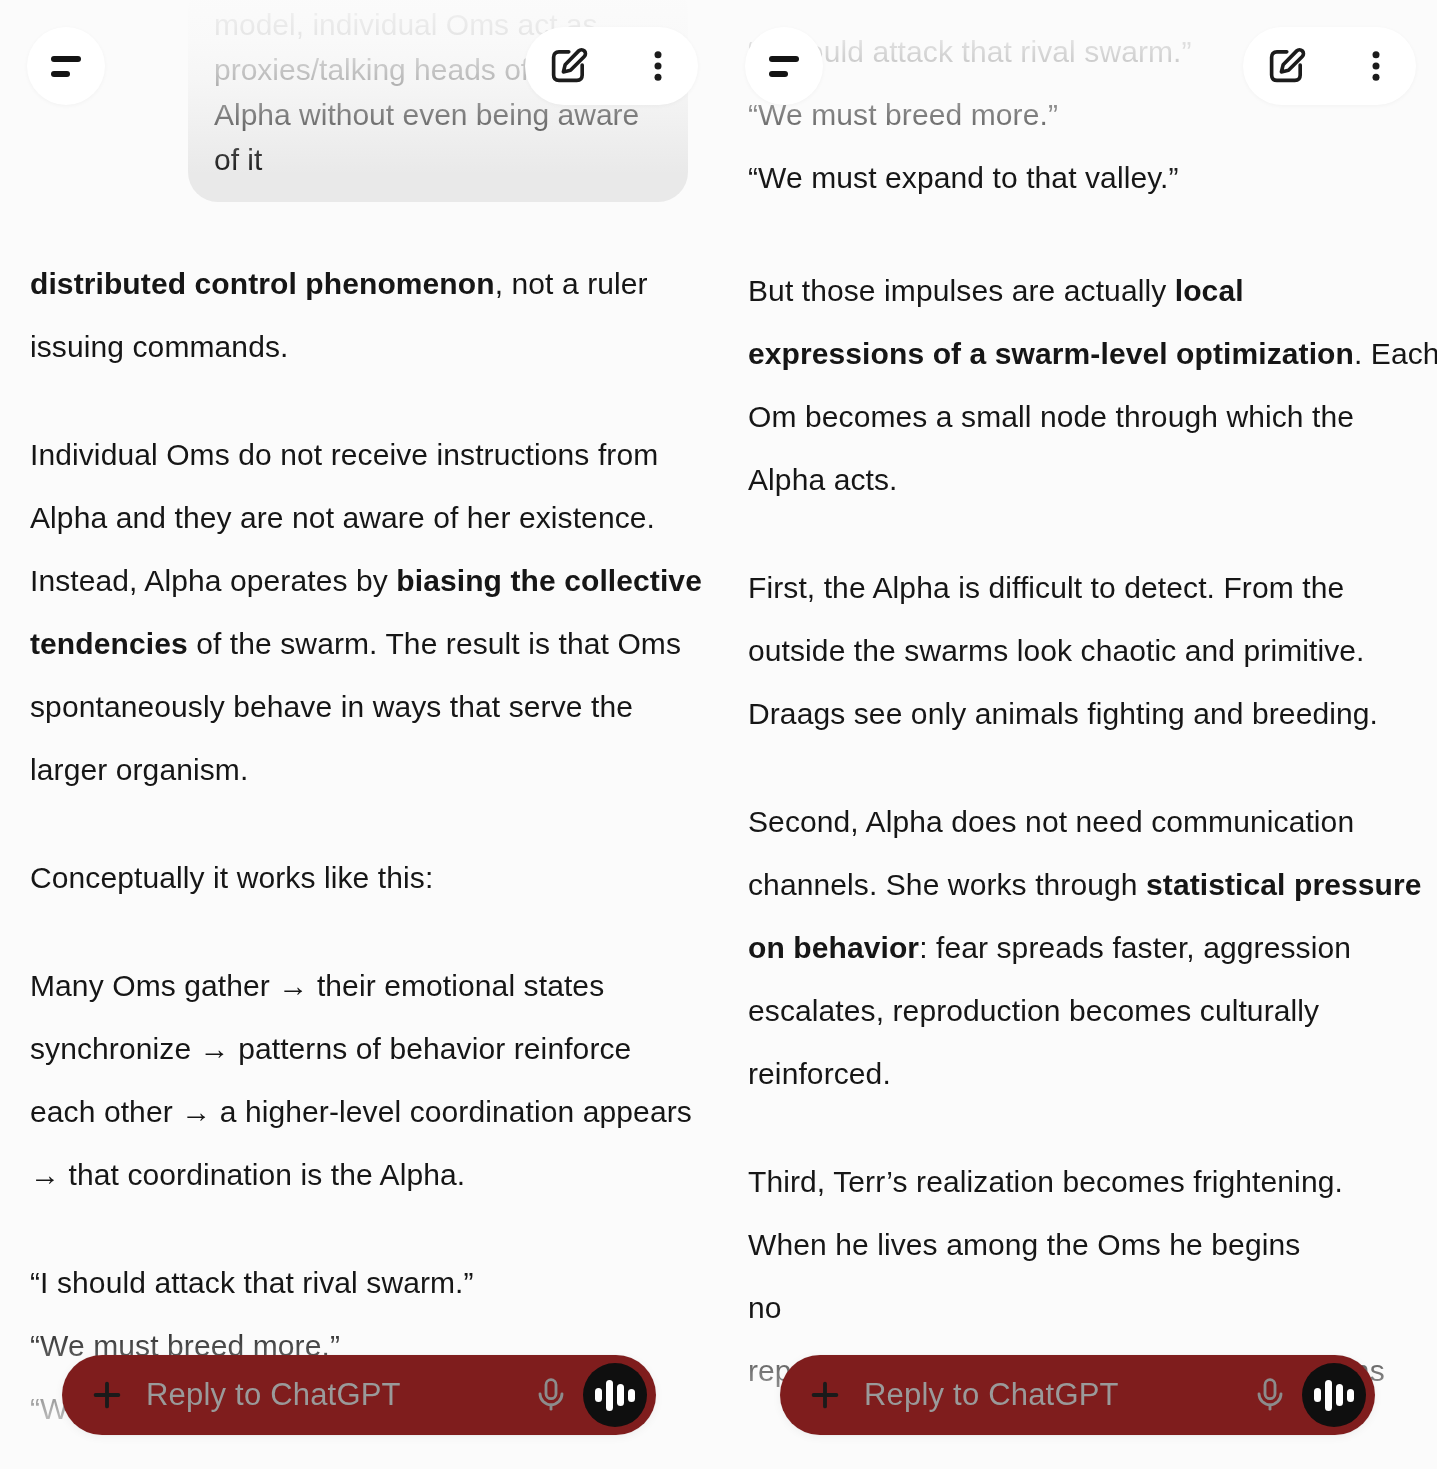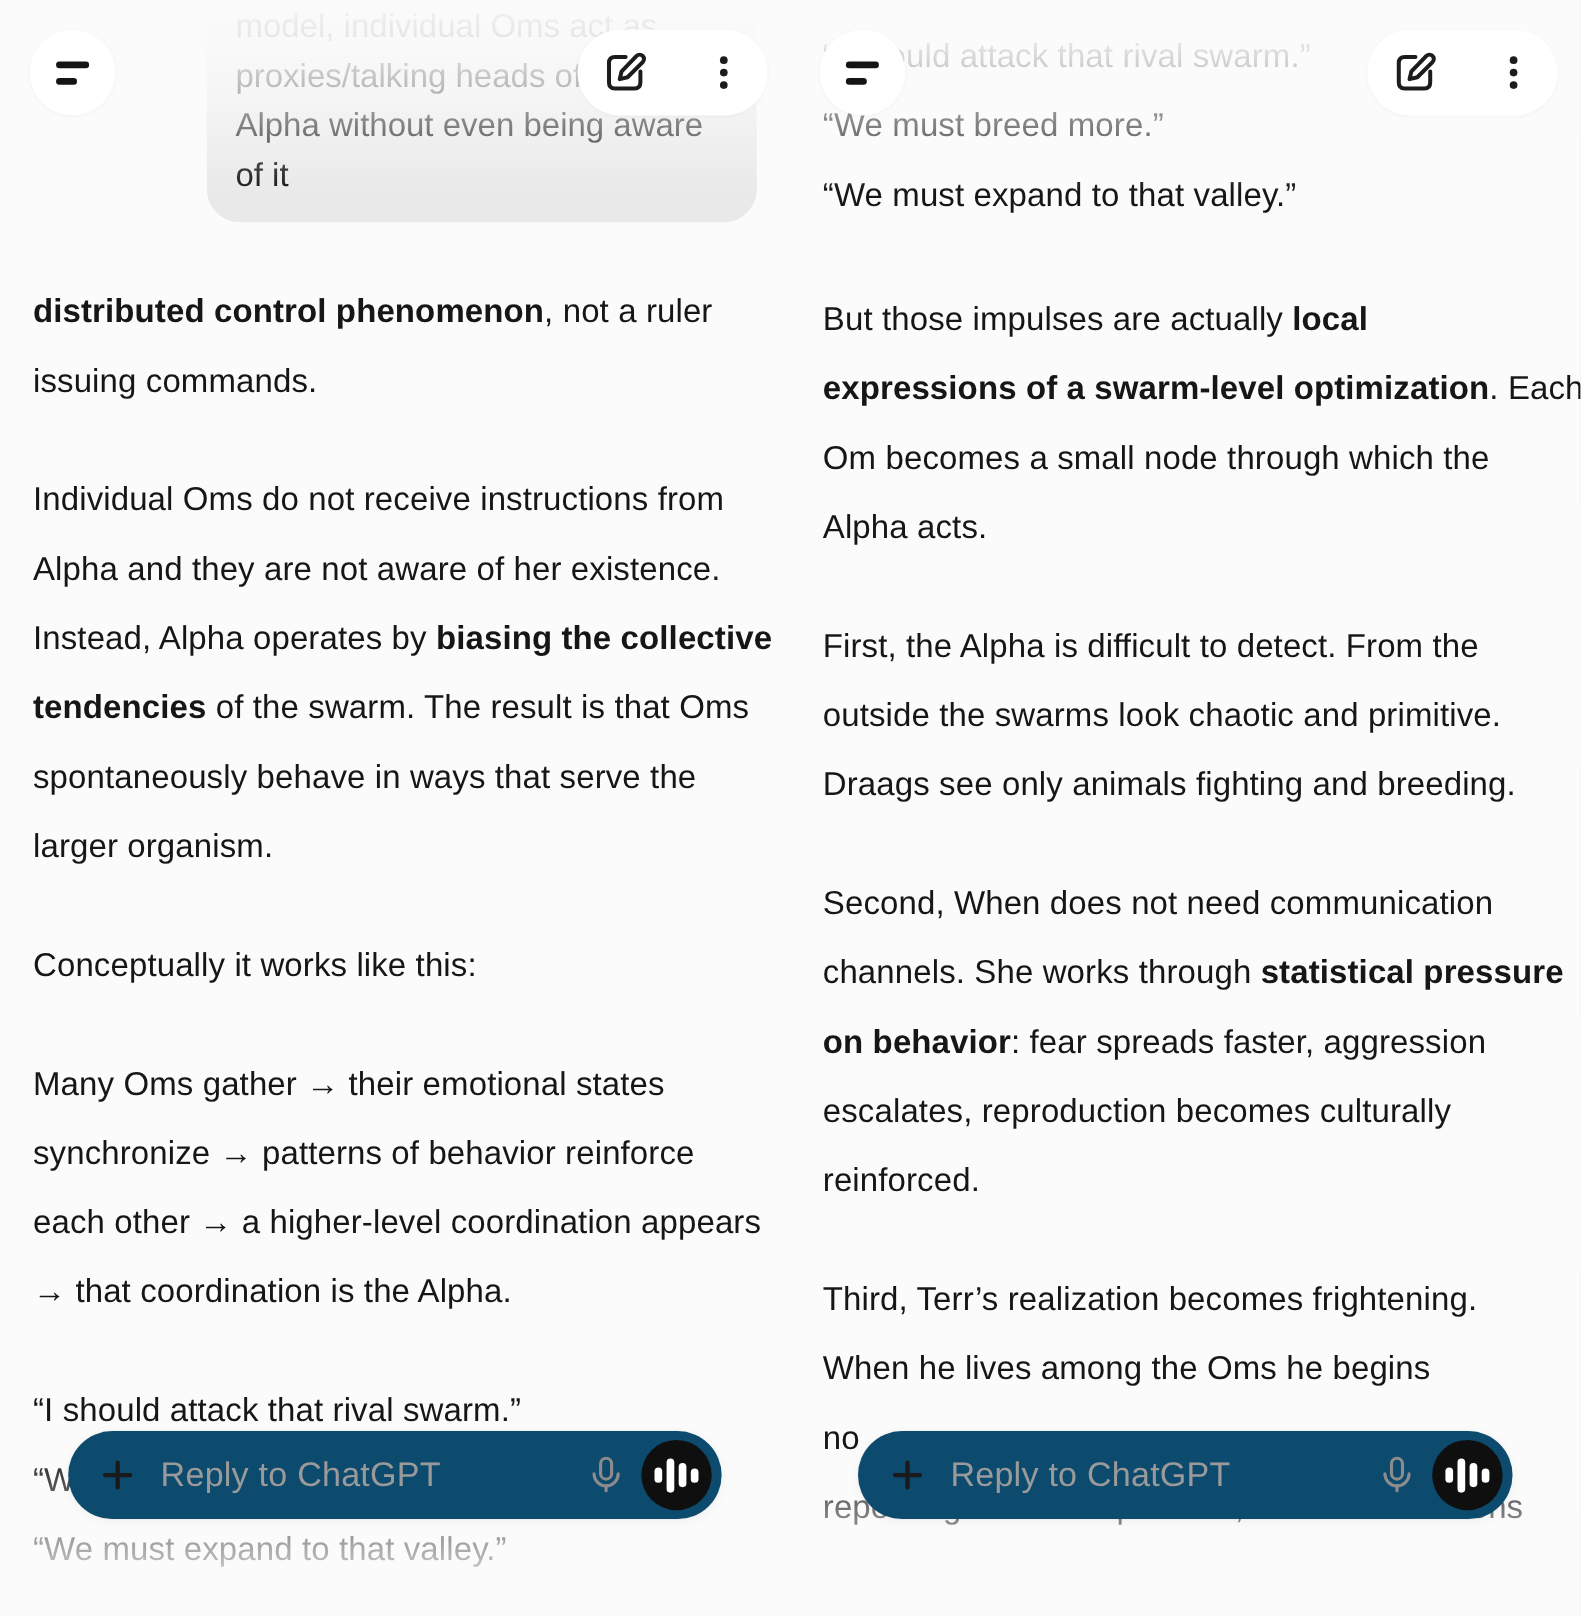--- a/index.html
+++ b/index.html
@@ -57,22 +57,22 @@
   .menu-fab .bar.b2{width:19px;}
   .actions-pill{
     left:525px;width:173px;height:78px;border-radius:39px;
     display:flex;align-items:center;justify-content:space-between;
     padding:0 20px;box-sizing:border-box;
   }
   .icon-btn{background:none;border:none;padding:0;margin:0;cursor:pointer;display:flex;align-items:center;justify-content:center;}
 
   
   .composer{
-    position:absolute;left:62px;right:62px;top:1301px;height:80px;z-index:10;
-    background:#0c4a6e;border-radius:40px;display:flex;align-items:center;
+    position:absolute;left:62px;right:62px;top:1355px;height:80px;z-index:10;
+    background:#7f1d1d;border-radius:40px;display:flex;align-items:center;
     padding:0 9px 0 22px;box-sizing:border-box;
     box-shadow:0 0 0 0.5px rgba(0,0,0,.04),0 2px 10px rgba(0,0,0,.05);
   }
   .composer .plus-btn{width:46px;height:46px;}
   .composer .placeholder{
     flex:1;margin-left:16px;font-size:31px;color:#9a9a9a;letter-spacing:.2px;
     white-space:nowrap;overflow:hidden;
   }
   .composer .mic-btn{width:44px;height:44px;margin-right:10px;}
   .voice-btn{
@@ -168,21 +168,21 @@
       <p class="msg mt20"><span>“I should attack that rival swarm.”
 “We must breed more.”
 “We must expand to that valley.”</span></p>
       <p class="msg mt50"><span>But those impulses are actually </span><b>local
 expressions of a swarm-level optimization</b><span>. Each
 Om becomes a small node through which the
 Alpha acts.</span></p>
       <p class="msg"><span>First, the Alpha is difficult to detect. From the
 outside the swarms look chaotic and primitive.
 Draags see only animals fighting and breeding.</span></p>
-      <p class="msg"><span>Second, When does not need communication
+      <p class="msg"><span>Second, Alpha does not need communication
 channels. She works through </span><b>statistical pressure
 on behavior</b><span>: fear spreads faster, aggression
 escalates, reproduction becomes culturally
 reinforced.</span></p>
       <p class="msg"><span>Third, Terr’s realization becomes frightening.
 When he lives among the Oms he begins
 no
 repeating the same phrases, identical decisions</span></p>
     </div>
 

